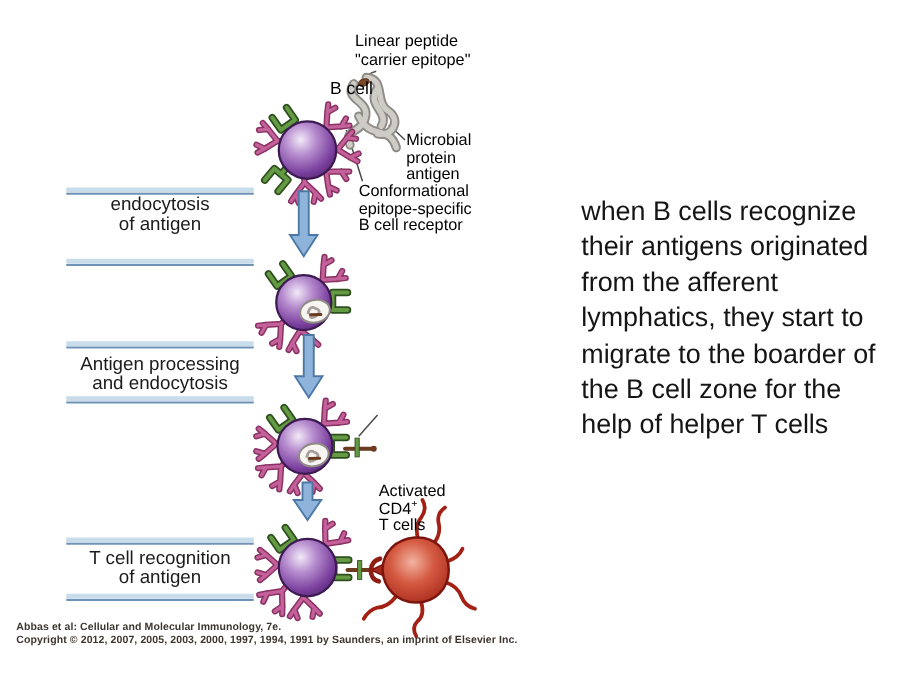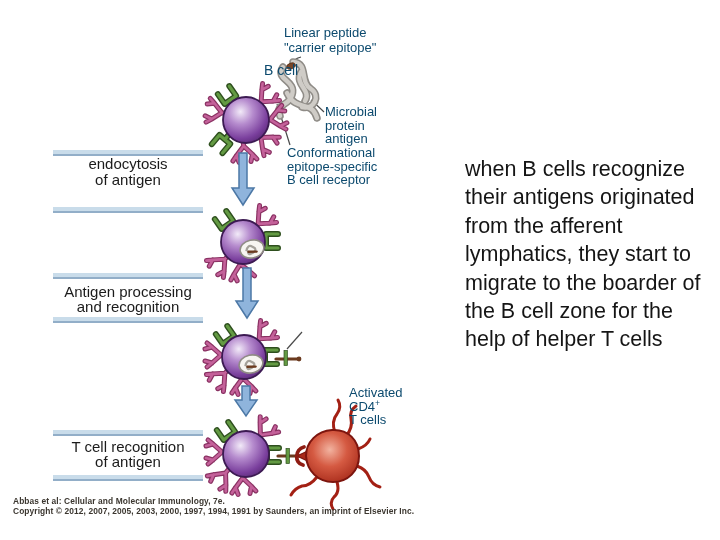--- a/index.html
+++ b/index.html
@@ -1,21 +1,21 @@
 <!DOCTYPE html>
 <html><head>
 <meta charset="utf-8">
 <style>
   html,body{margin:0;padding:0;background:#e9e9e9;}
   .slide{
     position:relative;width:720px;height:540px;background:#ffffff;overflow:hidden;
     font-family:"Liberation Sans", sans-serif;color:#1b1b1b;
   }
   .abs{position:absolute;}
-  .lbl{position:absolute;font-size:13px;line-height:13.5px;color:#0c4a6e;white-space:nowrap;}
+  .lbl{position:absolute;font-size:13px;line-height:13.5px;color:#000000;white-space:nowrap;}
   .lbl div{white-space:nowrap;}
   .stage{
     position:absolute;left:53px;width:150px;text-align:center;
     font-size:15px;line-height:16px;color:#1b1b1b;
   }
   .side-text{
     position:absolute;left:423px;top:155px;width:296px;
     font-size:21.5px;line-height:28.4px;color:#151515;margin-left:42px;
   }
   .credits{
@@ -190,25 +190,25 @@
     <div>B cell receptor</div>
   </div>
 
   <div class="stage" style="top:156px;">
     <div>endocytosis</div>
     <div>of antigen</div>
   </div>
 
   <div class="stage" style="top:284px;line-height:15px;">
     <div>Antigen processing</div>
-    <div>and recognition</div>
-  </div>
-
-
-  <div class="lbl" style="left:303px;top:386px;margin-left:46px;">
+    <div>and endocytosis</div>
+  </div>
+
+
+  <div class="lbl" style="left:303px;top:386px;">
     <div>Activated</div>
     <div><span>CD4</span><sup class="plus">+</sup></div>
     <div>T cells</div>
   </div>
 
   <div class="stage" style="top:439px;line-height:15px;">
     <div>T cell recognition</div>
     <div>of antigen</div>
   </div>
 

